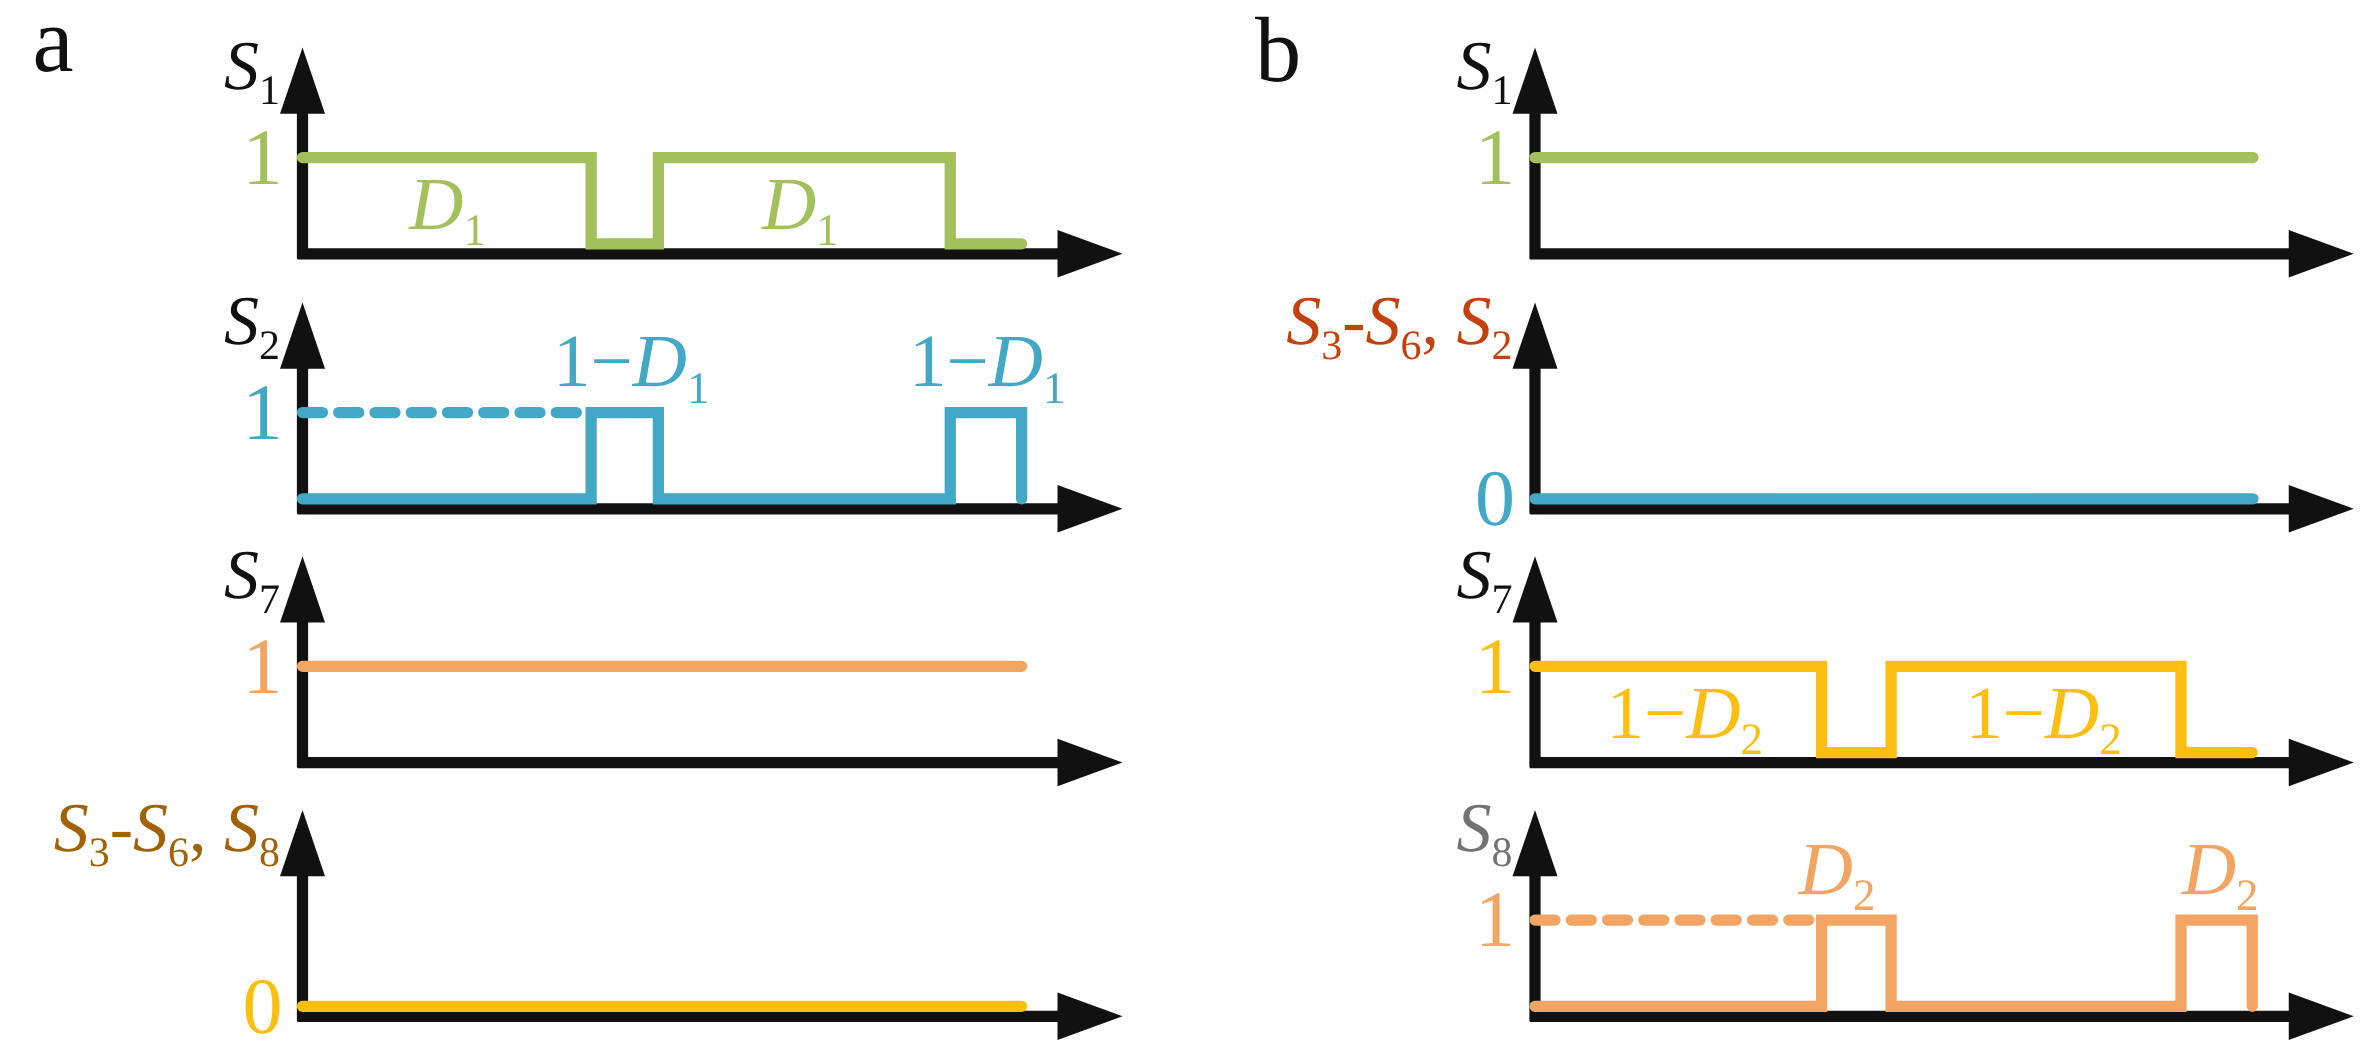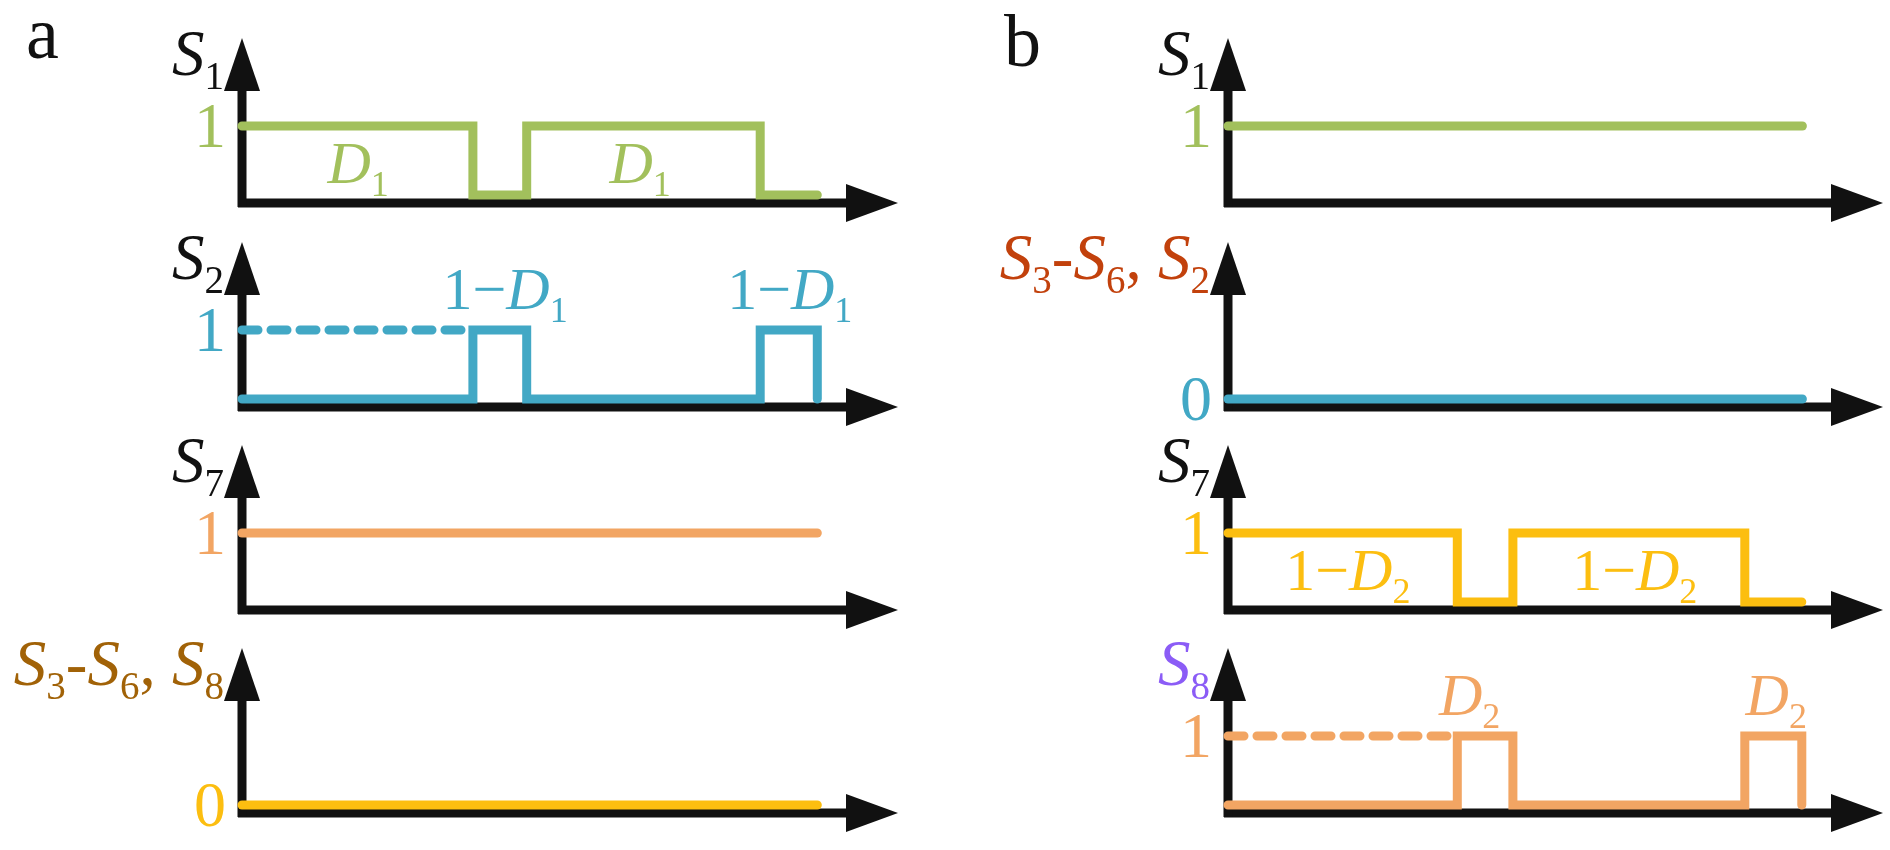--- a/index.html
+++ b/index.html
@@ -1,21 +1,21 @@
 <!DOCTYPE html>
 <html><head>
 <meta charset="utf-8">
 <style>
   html,body{margin:0;padding:0;background:#ffffff;}
   .fig{position:relative;width:1890px;height:850px;background:#ffffff;overflow:hidden;
        font-family:"Liberation Serif","DejaVu Serif",serif;}
   .fig svg{position:absolute;left:0;top:0;}
   #text-layer{position:absolute;left:0;top:0;width:100%;height:100%;}
   .txt{position:absolute;white-space:nowrap;line-height:1;}
-  .axis-label{transform:translate(-100%,-50%);font-size:65px;text-align:center;}
+  .axis-label{transform:translate(-100%,-50%);font-size:56px;text-align:center;}
   .tick{transform:translate(-100%,-50%);font-size:64px;}
   .ann{transform:translate(-50%,-50%);font-size:60px;text-align:center;}
   .panel-label{font-size:74px;color:#111111;}
   .txt sub{font-size:0.6em;line-height:0;}
 </style>
 </head>
 <body>
 
 <div class="fig">
   <svg id="wave-svg" width="1890" height="850" viewBox="0 0 1890 850">
@@ -78,18 +78,18 @@
       <span class="txt axis-label" style="left: 224px; top: 663px; color: #a16207;"><span style="font-style: italic;">S</span><sub>3</sub><span>-</span><span style="font-style: italic;">S</span><sub>6</sub><span>, </span><span style="font-style: italic;">S</span><sub>8</sub></span>
       <span class="txt tick" style="left: 226px; top: 805px; color: rgb(252, 190, 16);"><span>0</span></span>
       <span class="txt axis-label" style="left: 1210px; top: 53px; color: rgb(17, 17, 17);"><span style="font-style: italic;">S</span><sub>1</sub></span>
       <span class="txt tick" style="left: 1212px; top: 126px; color: rgb(162, 192, 92);"><span>1</span></span>
       <span class="txt axis-label" style="left: 1210px; top: 257px; color: #c2410c;"><span style="font-style: italic;">S</span><sub>3</sub><span>-</span><span style="font-style: italic;">S</span><sub>6</sub><span>, </span><span style="font-style: italic;">S</span><sub>2</sub></span>
       <span class="txt tick" style="left: 1212px; top: 399px; color: rgb(66, 168, 197);"><span>0</span></span>
       <span class="txt axis-label" style="left: 1210px; top: 460px; color: rgb(17, 17, 17);"><span style="font-style: italic;">S</span><sub>7</sub></span>
       <span class="txt tick" style="left: 1212px; top: 533px; color: rgb(252, 190, 16);"><span>1</span></span>
       <span class="txt ann" style="left: 1347.87px; top: 570px; color: rgb(252, 190, 16);"><span>1−</span><span style="font-style: italic;">D</span><sub>2</sub></span>
       <span class="txt ann" style="left: 1634.76px; top: 570px; color: rgb(252, 190, 16);"><span>1−</span><span style="font-style: italic;">D</span><sub>2</sub></span>
-      <span class="txt axis-label" style="left: 1210px; top: 663px; color: #8b5cf6;"><span style="font-style: italic;">S</span><sub>8</sub></span>
+      <span class="txt axis-label" style="left: 1210px; top: 663px; color: #737373;"><span style="font-style: italic;">S</span><sub>8</sub></span>
       <span class="txt tick" style="left: 1212px; top: 736px; color: rgb(242, 165, 99);"><span>1</span></span>
       <span class="txt ann" style="left: 1469.69px; top: 695px; color: rgb(242, 165, 99);"><span style="font-style: italic;">D</span><sub>2</sub></span>
       <span class="txt ann" style="left: 1776.23px; top: 695px; color: rgb(242, 165, 99);"><span style="font-style: italic;">D</span><sub>2</sub></span>
     </div>
 </div>
 
 </body></html>

